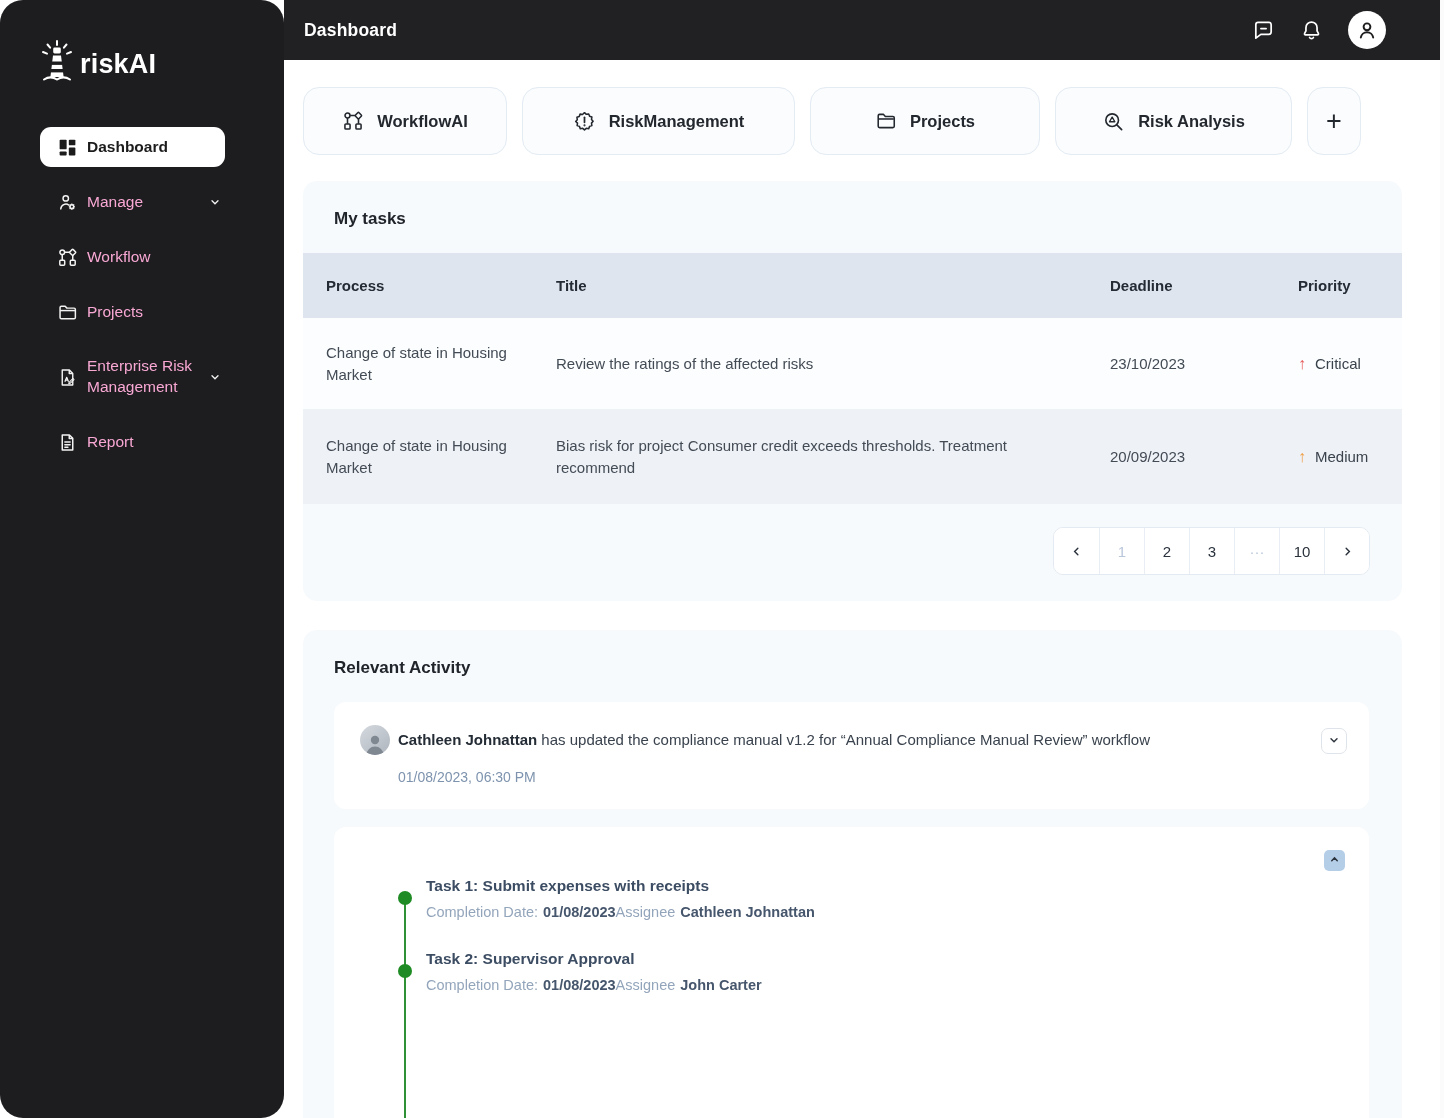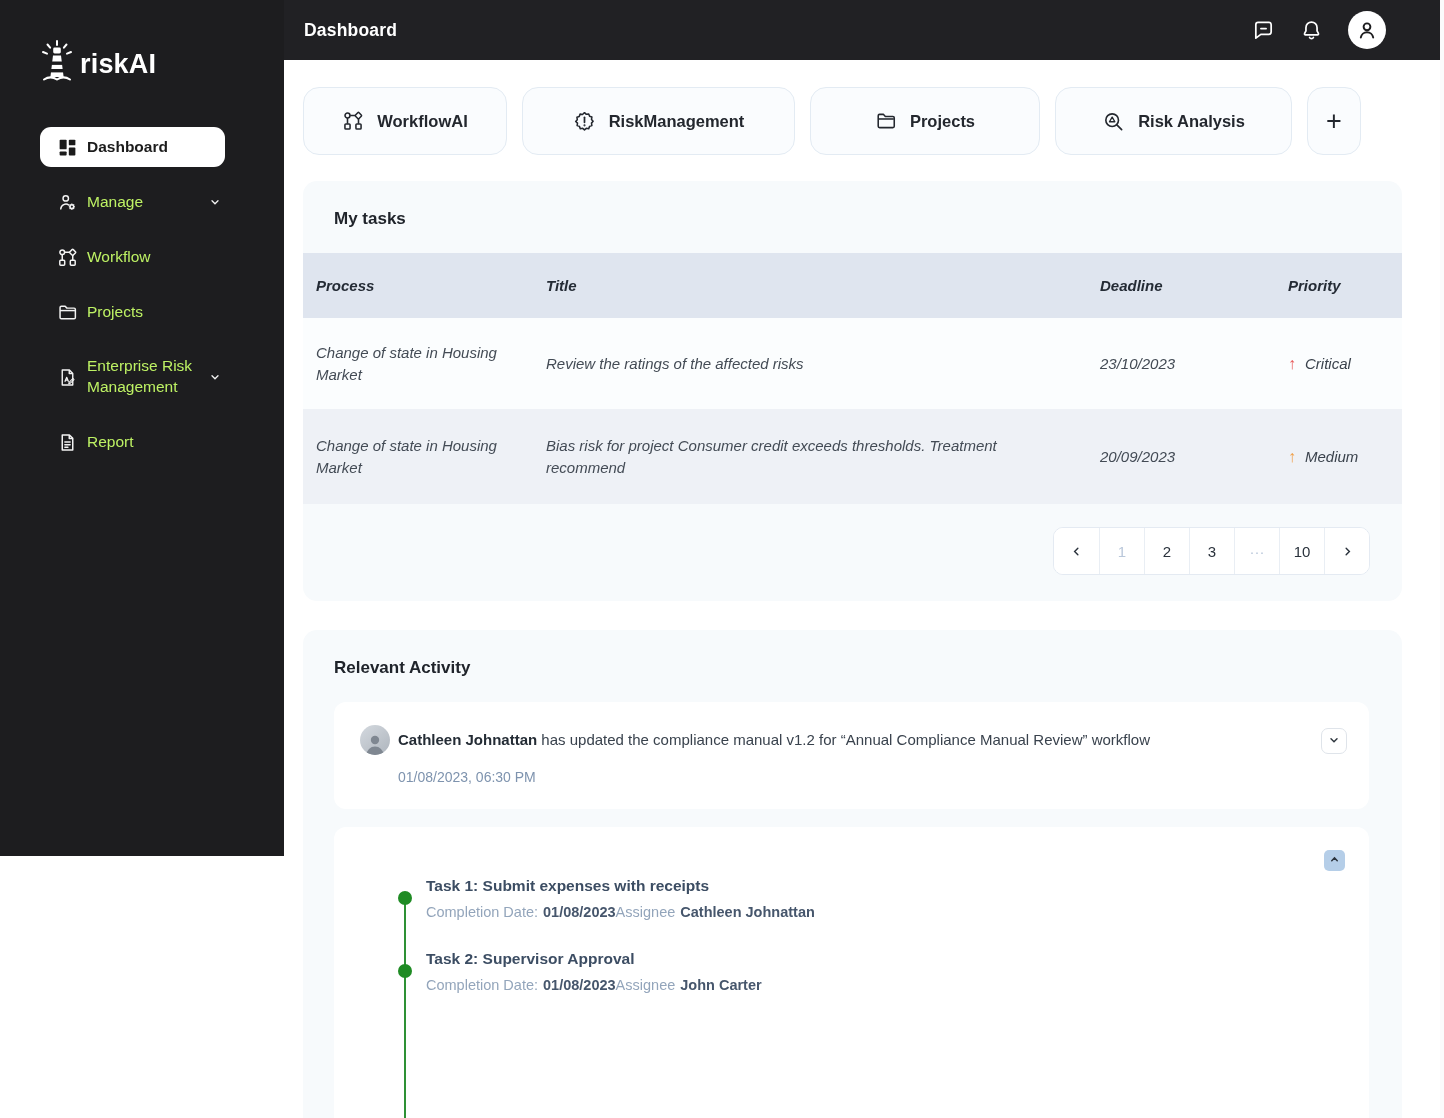--- a/index.html
+++ b/index.html
@@ -3,25 +3,25 @@
 <meta charset="utf-8">
 <style>
   * { box-sizing: border-box; margin: 0; padding: 0; }
   html,body { width:1444px; height:1118px; }
   body {
     font-family: "Liberation Sans", sans-serif;
     background:#ffffff; position:relative; overflow:hidden;
     -webkit-font-smoothing:antialiased;
   }
   
-  .sidebar { position:absolute; left:0; top:0; width:284px; height:856px; background:#1d1d1f; z-index:6; }
+  .sidebar { position:absolute; left:0; top:0; width:284px; height:1118px; background:#1d1d1f; z-index:6;border-radius:23px; }
   .brand { position:absolute; left:36px; top:38px; display:flex; align-items:center; }
   .brand-text { color:#fff; font-size:27px; font-weight:700; letter-spacing:.2px; margin-left:2px; }
   .nav { position:absolute; top:127px; left:40px; width:185px; }
-  .nav-item { display:flex; align-items:center; min-height:40px; border-radius:11px; padding:0 4px 0 17px; margin-bottom:15px; color:#bef264; cursor:pointer; }
+  .nav-item { display:flex; align-items:center; min-height:40px; border-radius:11px; padding:0 4px 0 17px; margin-bottom:15px; color:#f9a8d4; cursor:pointer; }
   .nav-item.active { background:#fff; color:#1c1c1c; }
   .nav-icon { width:21px; height:21px; margin-right:9px; flex:none; display:flex; align-items:center; justify-content:center; }
   .nav-icon svg { width:21px; height:21px; }
   .nav-label { font-size:15.5px; font-weight:500; line-height:1.35; }
   .nav-item.active .nav-label { font-weight:600; }
   .nav-item.tall { min-height:60px; }
   .nav-item.tall .nav-label { width:118px; }
   .chev { margin-left:auto; display:flex; }
   
   .topbar { position:absolute; left:284px; top:0; width:1160px; height:60px; background:#212124; display:flex; align-items:center; z-index:5; }
@@ -35,21 +35,21 @@
   .quick-actions { display:flex; gap:15px; margin:27px 0 0 19px; }
   .qa-card { height:68px; border:1px solid #e3ebf3; background:#fafcfe; border-radius:16px; display:flex; align-items:center; justify-content:center; gap:13px; font-size:16.5px; font-weight:600; color:#23272e; cursor:pointer; }
   .qa-card:nth-child(1){ width:204px; } .qa-card:nth-child(2){ width:273px; }
   .qa-card:nth-child(3){ width:230px; } .qa-card:nth-child(4){ width:237px; }
   .qa-add { width:54px; font-size:27px; font-weight:400; }
   .qa-icon { display:flex; }
   
   .card { margin-left:19px; width:1099px; background:#f7fafc; border-radius:14px; }
   .card-title { padding:28px 31px 24px; font-size:17px; font-weight:700; color:#20242b; }
   .tasks-card { margin-top:26px; height:420px; overflow:hidden; }
-  .thead,.trow { display:grid; grid-template-columns:230px 554px 188px auto; padding-left:13px; align-items:center;font-style:italic; }
+  .thead,.trow { display:grid; grid-template-columns:230px 554px 188px auto; padding-left:23px; align-items:center; }
   .thead { background:#dfe5ef; height:65px; font-size:15px; font-weight:700; color:#242b35; }
   .trow { font-size:15px; color:#434b55; }
   .trow.r0 { min-height:91px; background:#fbfdfe; }
   .trow.r1 { min-height:95px; background:#eef1f6; }
   .cell { padding-right:24px; line-height:1.45; }
   .cell.process { max-width:215px; }
   .cell.title { max-width:482px; }
   .priority-cell { display:flex; align-items:center; gap:9px; color:#3a424c; }
   .arrow { font-size:16px; font-weight:700; line-height:1; }
   .pagination-row { display:flex; justify-content:flex-end; padding:23px 32px 0 0; }

